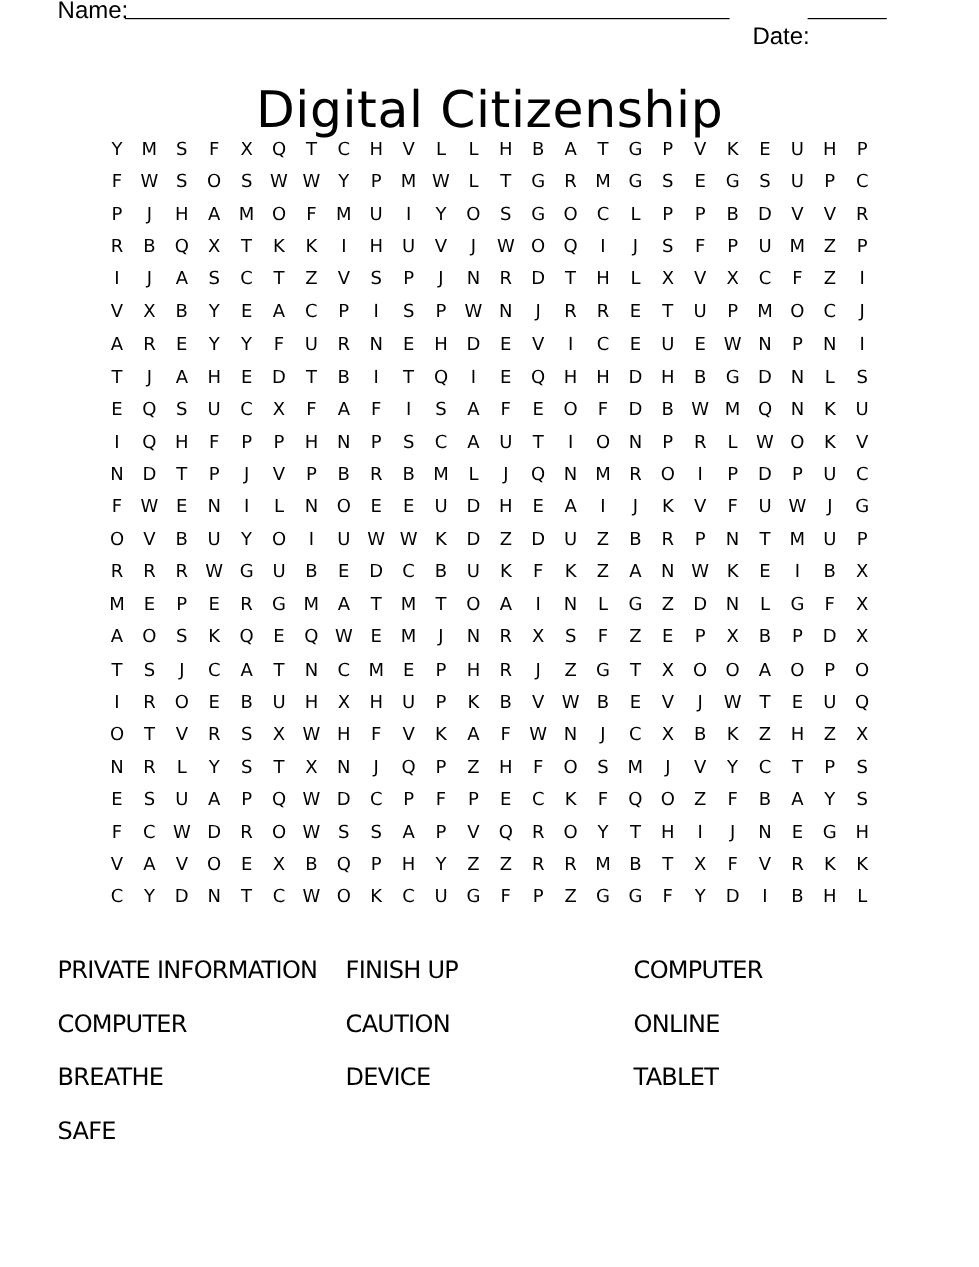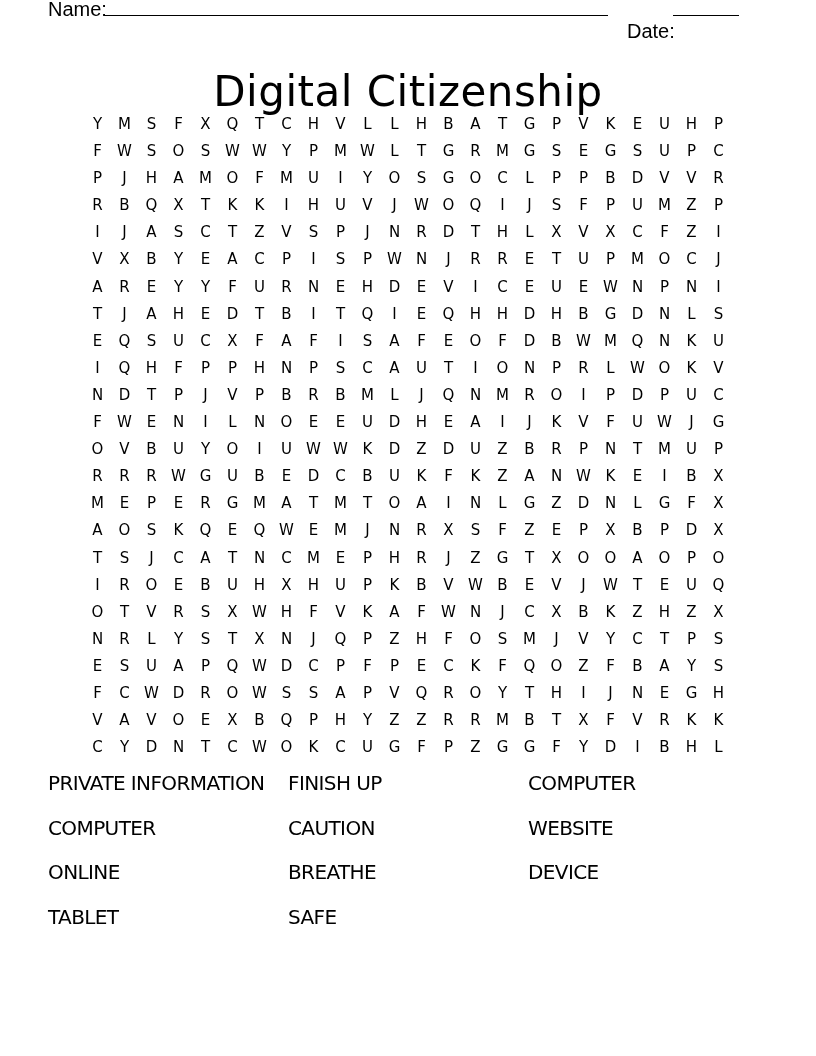--- a/index.html
+++ b/index.html
@@ -17,21 +17,21 @@
       font-family: "DejaVu Sans", sans-serif; font-size: 42px; line-height: 60px; font-weight: normal;
       letter-spacing: 0.5px;
     }
     .grid {
       position: absolute; top: 113px; left: 84px;
       display: grid; grid-template-columns: repeat(24, 27px); grid-auto-rows: 27.1px;
       font-family: "DejaVu Sans", sans-serif; font-size: 15px;
     }
     .cell { text-align: center; line-height: 23px; }
     .words {
-      position: absolute; top: 768px; left: 48px; width: 720px;
+      position: absolute; top: 793px; left: 48px; width: 720px;
       display: grid; grid-template-columns: 240px 240px 240px; grid-auto-rows: 44.7px;
       font-family: "DejaVu Sans", sans-serif; font-size: 20px; letter-spacing: -0.6px;
     }
     .word { line-height: 30px; white-space: nowrap; }
   </style>
 </head>
 <body>
 
 <div class="header-line">
   <span class="name-label">Name:</span>
@@ -620,19 +620,18 @@
     <div class="cell">H</div>
     <div class="cell">L</div>
   </div>
 
 <div class="words" id="words">
     <div class="word">PRIVATE INFORMATION</div>
     <div class="word">FINISH UP</div>
     <div class="word">COMPUTER</div>
     <div class="word">COMPUTER</div>
     <div class="word">CAUTION</div>
-    <div class="word">WEBSITE</div>
     <div class="word">ONLINE</div>
     <div class="word">BREATHE</div>
     <div class="word">DEVICE</div>
     <div class="word">TABLET</div>
     <div class="word">SAFE</div>
   </div>
 
 </body></html>

